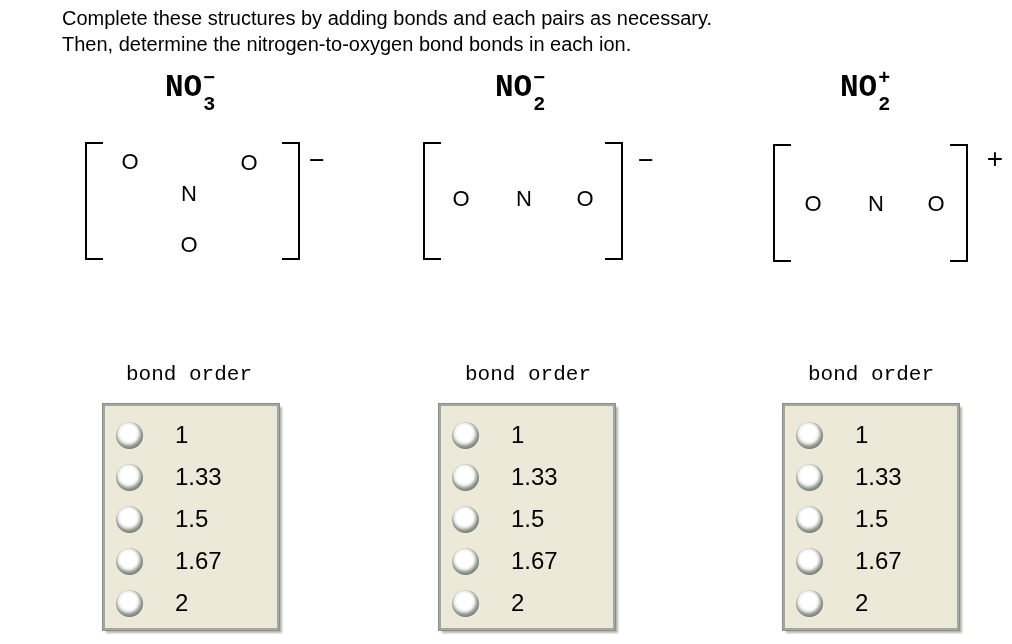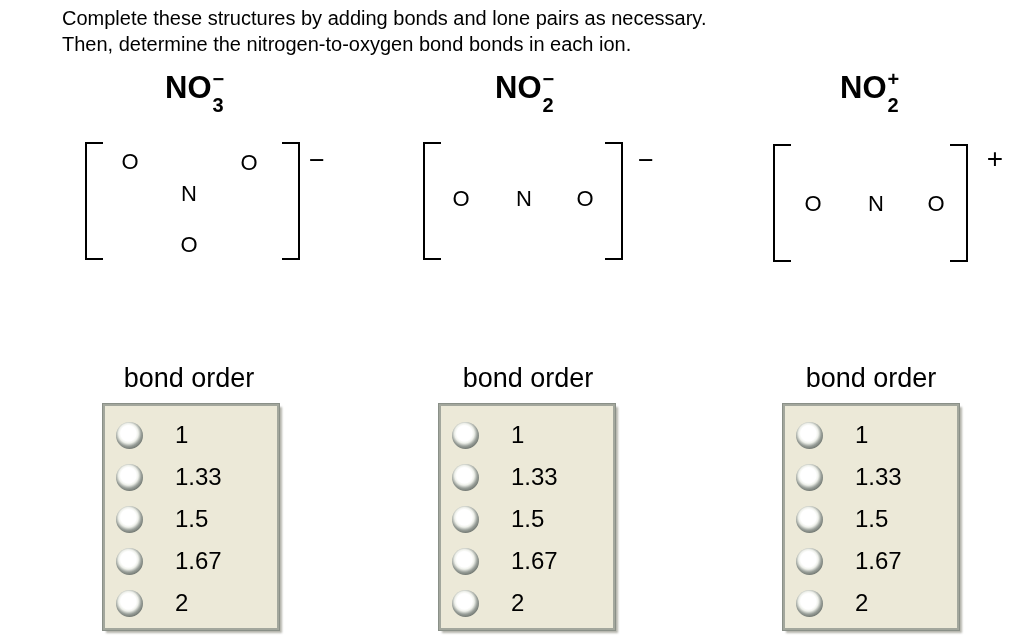--- a/index.html
+++ b/index.html
@@ -4,41 +4,41 @@
 <style>
   html,body { margin:0; padding:0; background:#ffffff; }
   .page {
     position:relative; width:1012px; height:644px; background:#ffffff;
     font-family:"Liberation Sans", sans-serif; color:#000; overflow:hidden;
   }
   .instructions { position:absolute; left:62px; top:5px; font-size:20px; line-height:26px; }
 
   
   .formula {
-    position:absolute; top:72px; font-family:Liberation Sans, sans-serif;
+    position:absolute; top:72px; font-family:Liberation Mono, monospace;
     font-weight:bold; font-size:31px; line-height:31px; display:flex;
   }
   .f1 { left:165px; } .f2 { left:495px; } .f3 { left:840px; }
   .stack {
     display:flex; flex-direction:column; justify-content:space-between;
     height:44px; margin-top:-2px; margin-left:1px; font-size:20px; line-height:18px;
   }
 
   
   .bracket { position:absolute; width:18px; height:118px; box-sizing:border-box; }
   .bl { border-left:2px solid #000; border-top:2px solid #000; border-bottom:2px solid #000; }
   .br { border-right:2px solid #000; border-top:2px solid #000; border-bottom:2px solid #000; }
   .atom {
     position:absolute; font-size:22px; line-height:22px;
     transform:translate(-50%,-50%); letter-spacing:0;
   }
   .charge-out { position:absolute; font-size:27px; line-height:27px; transform:translate(-50%,-50%); }
 
   
-  .bo-label { position:absolute; top:363px; font-size:27px; transform:translateX(-50%); white-space:nowrap; }
+  .bo-label { position:absolute; top:363px; font-size:21px; transform:translateX(-50%); white-space:nowrap;font-family:Liberation Mono, monospace; }
   .bo-box {
     position:absolute; top:404px; width:176px; height:226px; box-sizing:border-box;
     background:#ece9d8; border:2px solid #a3a79d;
     box-shadow:0 0 0 1px #8a9088, 3px 3px 2px #b4b4ac;
     padding:8px 0 0 11px; display:flex; flex-direction:column;
   }
   .b1 { left:103px; } .b2 { left:439px; } .b3 { left:783px; }
   .opt-row { display:flex; align-items:center; height:42px; flex:none; cursor:pointer; }
   .radio {
     width:27px; height:27px; border-radius:50%; flex:none;
@@ -46,21 +46,21 @@
       #ffffff 0 36%, #eef0ea 46%, #9aa09a 60%, #767c76 72%, #a8aca4 85%, #d4d8d0 100%);
   }
   .opt-label { margin-left:32px; font-size:24px; line-height:24px; }
 </style>
 </head>
 <body>
 
 <div class="page">
 
   <div class="instructions">
-    <div>Complete these structures by adding bonds and lone pairs as necessary.</div>
+    <div>Complete these structures by adding bonds and each pairs as necessary.</div>
     <div>Then, determine the nitrogen-to-oxygen bond bonds in each ion.</div>
   </div>
 
   <div class="formula f1">
     <span>NO</span>
     <span class="stack">
       <span>−</span>
       <span>3</span>
     </span>
   </div>

